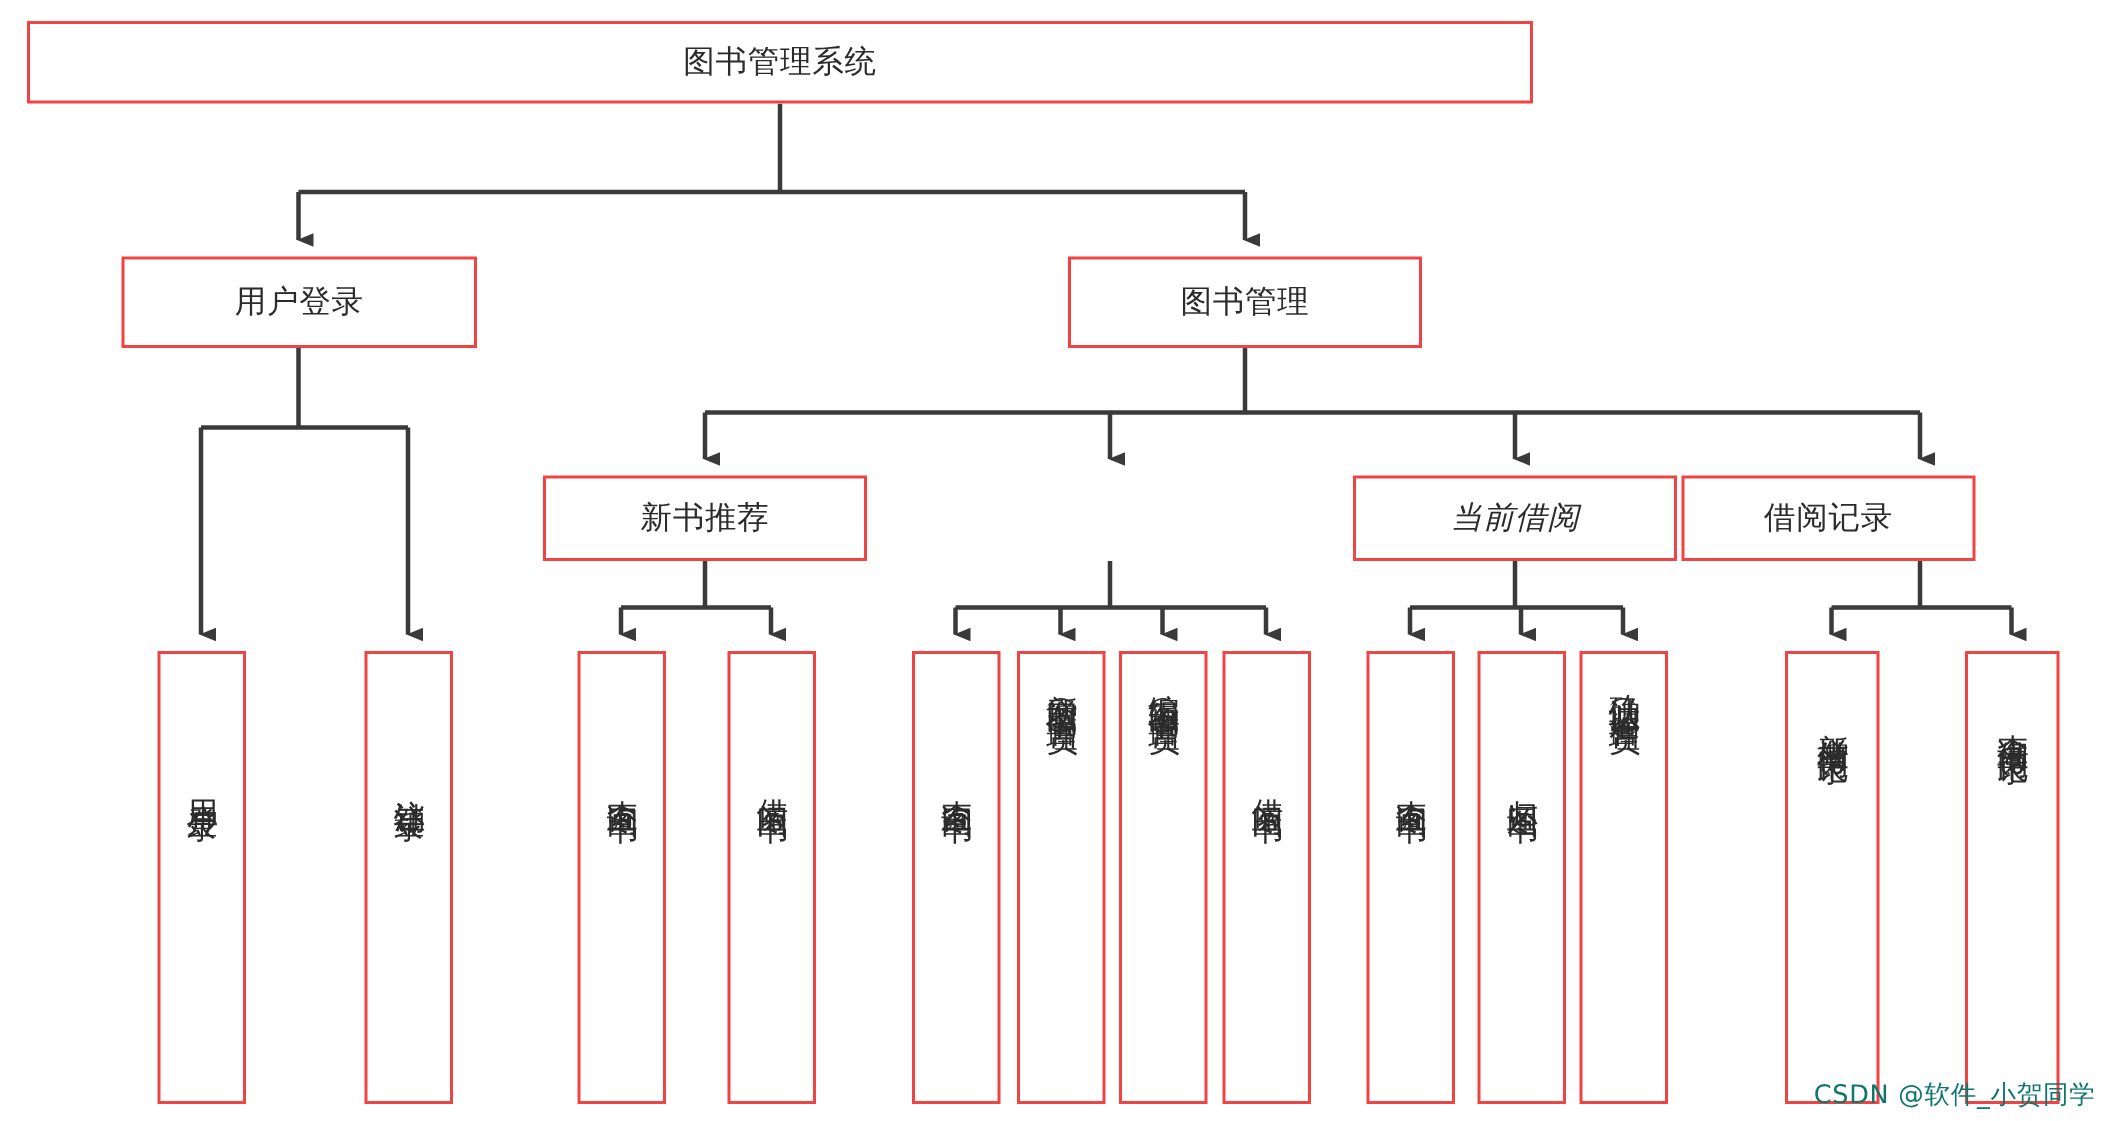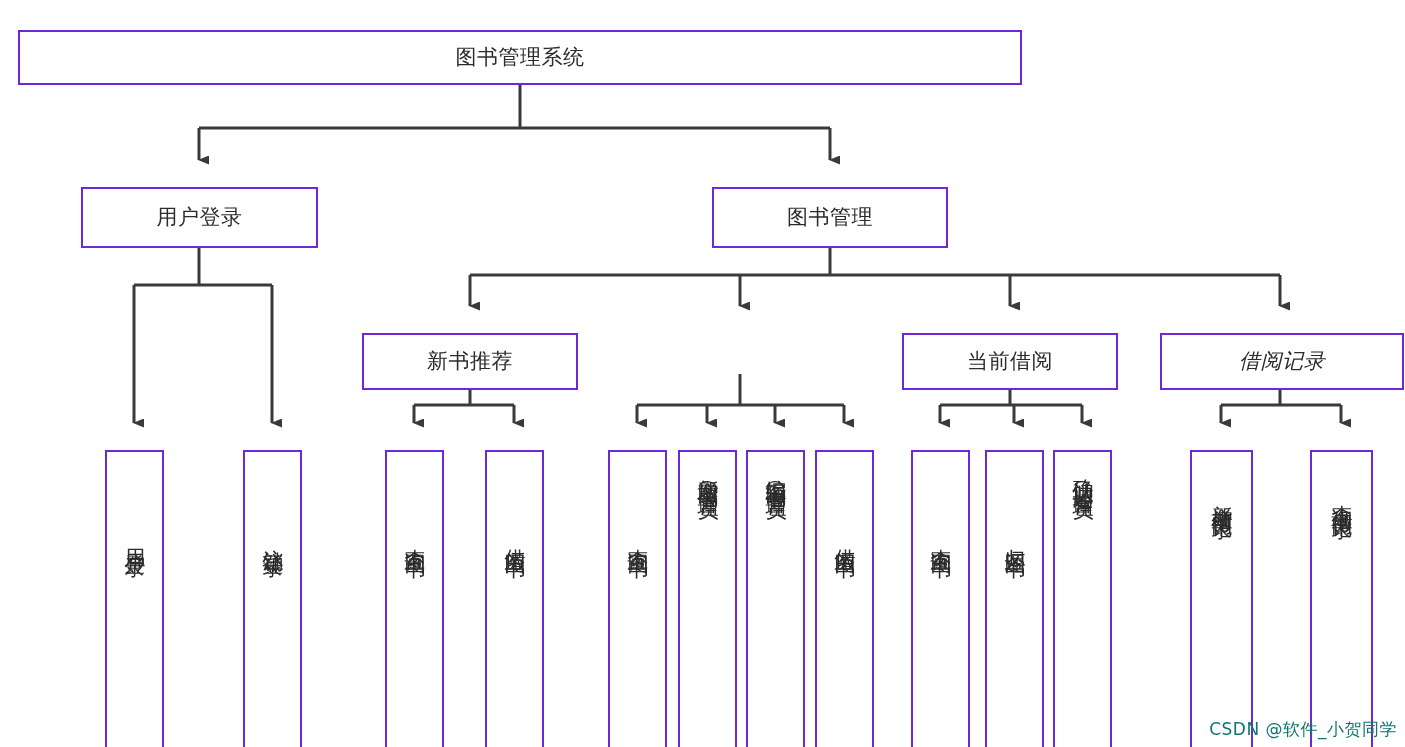--- a/index.html
+++ b/index.html
@@ -21,27 +21,26 @@
     position: absolute;
     left: 0;
     top: 0;
     width: 1405px;
     height: 747px;
     pointer-events: none;
   }
   .node {
     position: absolute;
     box-sizing: border-box;
-    border: 2px solid #6d28d9;
+    border: 2px solid #ef4444;
     background: #ffffff;
     display: flex;
     align-items: center;
     justify-content: center;
     color: #2b2b2b;
-    margin-top: 16px;
   }
   .node-label {
     font-size: 21px;
     line-height: 1.15;
     white-space: nowrap;
     letter-spacing: 0.5px;
   }
   .node.leaf {
     align-items: flex-start;
     justify-content: center;
@@ -129,24 +128,24 @@
   <div class="node" style="left: 81px; top: 171px; width: 237px; height: 61px;">
     <span class="node-label">用户登录</span>
   </div>
   <div class="node" style="left: 712px; top: 171px; width: 236px; height: 61px;">
     <span class="node-label">图书管理</span>
   </div>
 
   <div class="node" style="left: 362px; top: 317px; width: 216px; height: 57px;">
     <span class="node-label">新书推荐</span>
   </div>
-  <div class="node" style="left: 902px; top: 317px; width: 216px; height: 57px;">
+  <div class="node" style="left: 902px; top: 317px; width: 216px; height: 57px; font-style: italic;">
     <span class="node-label">当前借阅</span>
   </div>
-  <div class="node" style="left: 1160px; top: 317px; width: 244px; height: 57px; font-style: italic;">
+  <div class="node" style="left: 1121px; top: 317px; width: 196px; height: 57px;">
     <span class="node-label">借阅记录</span>
   </div>
 
   <div class="node leaf" style="left: 105px; top: 434px; width: 59px; height: 302px; padding-top: 80px;">
     <span class="node-label">用户登录</span>
   </div>
   <div class="node leaf" style="left: 243px; top: 434px; width: 59px; height: 302px; padding-top: 80px;">
     <span class="node-label">注销登录</span>
   </div>
   <div class="node leaf" style="left: 385px; top: 434px; width: 59px; height: 302px; padding-top: 80px;">

